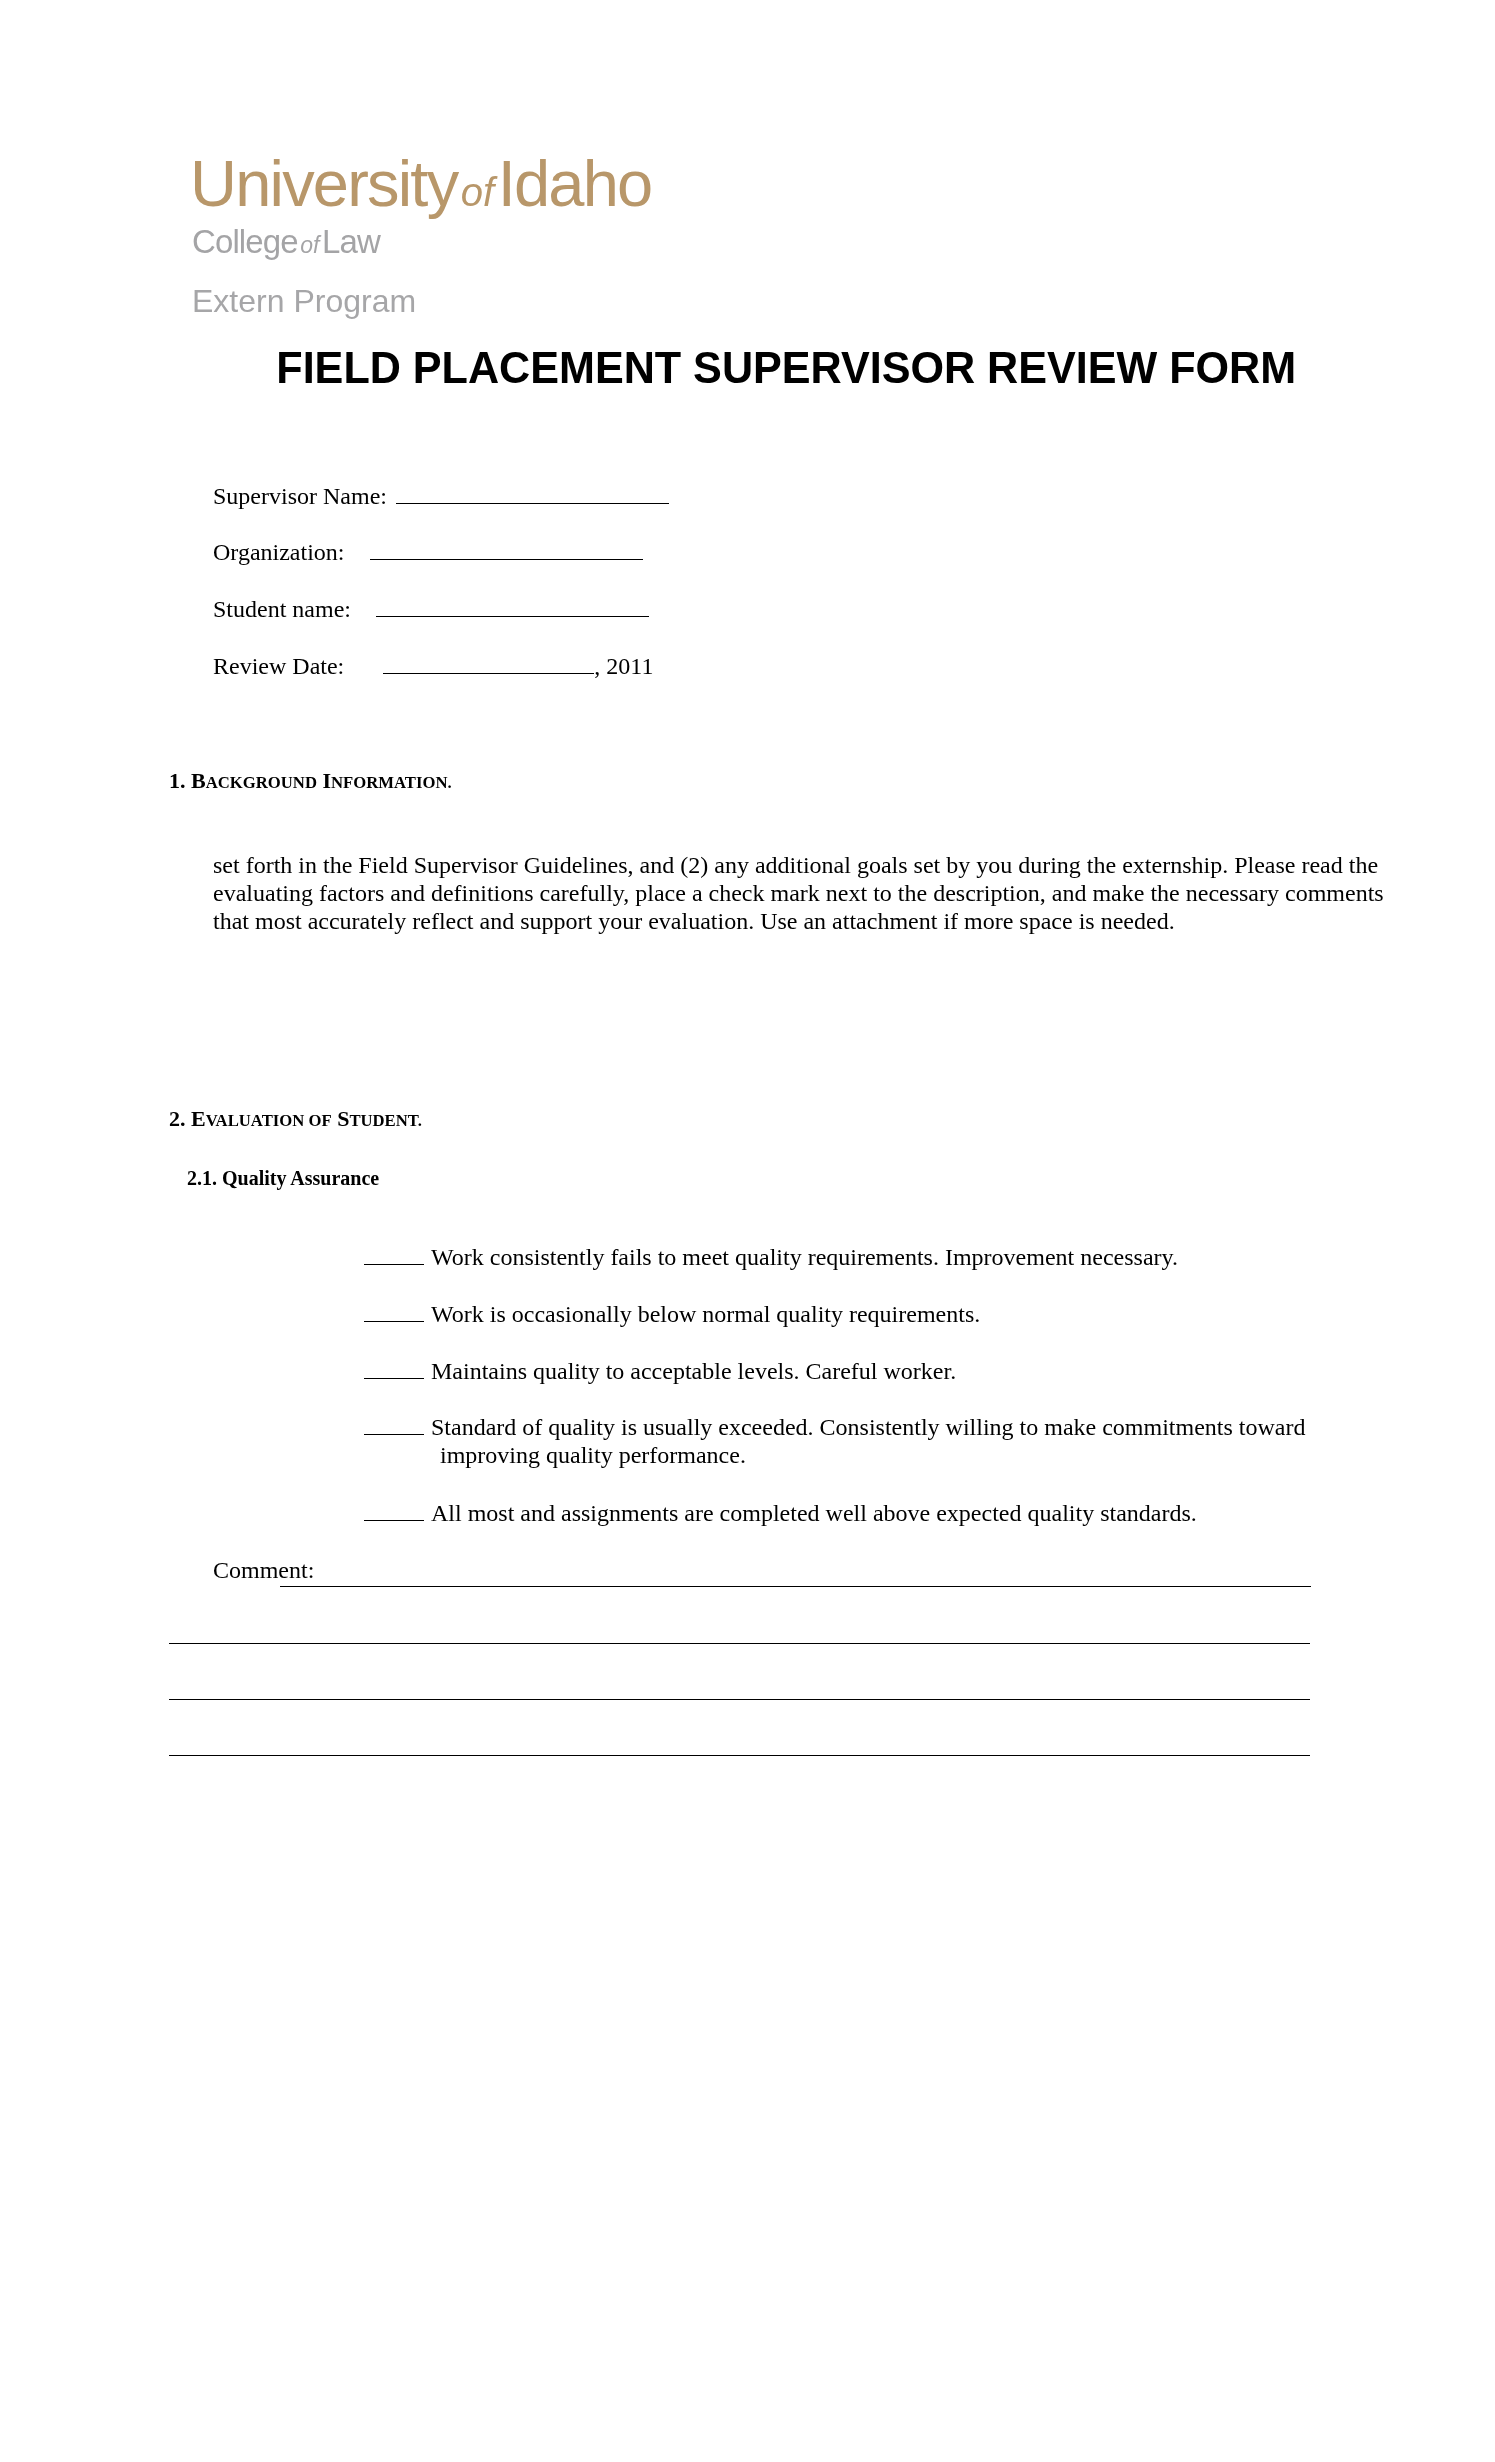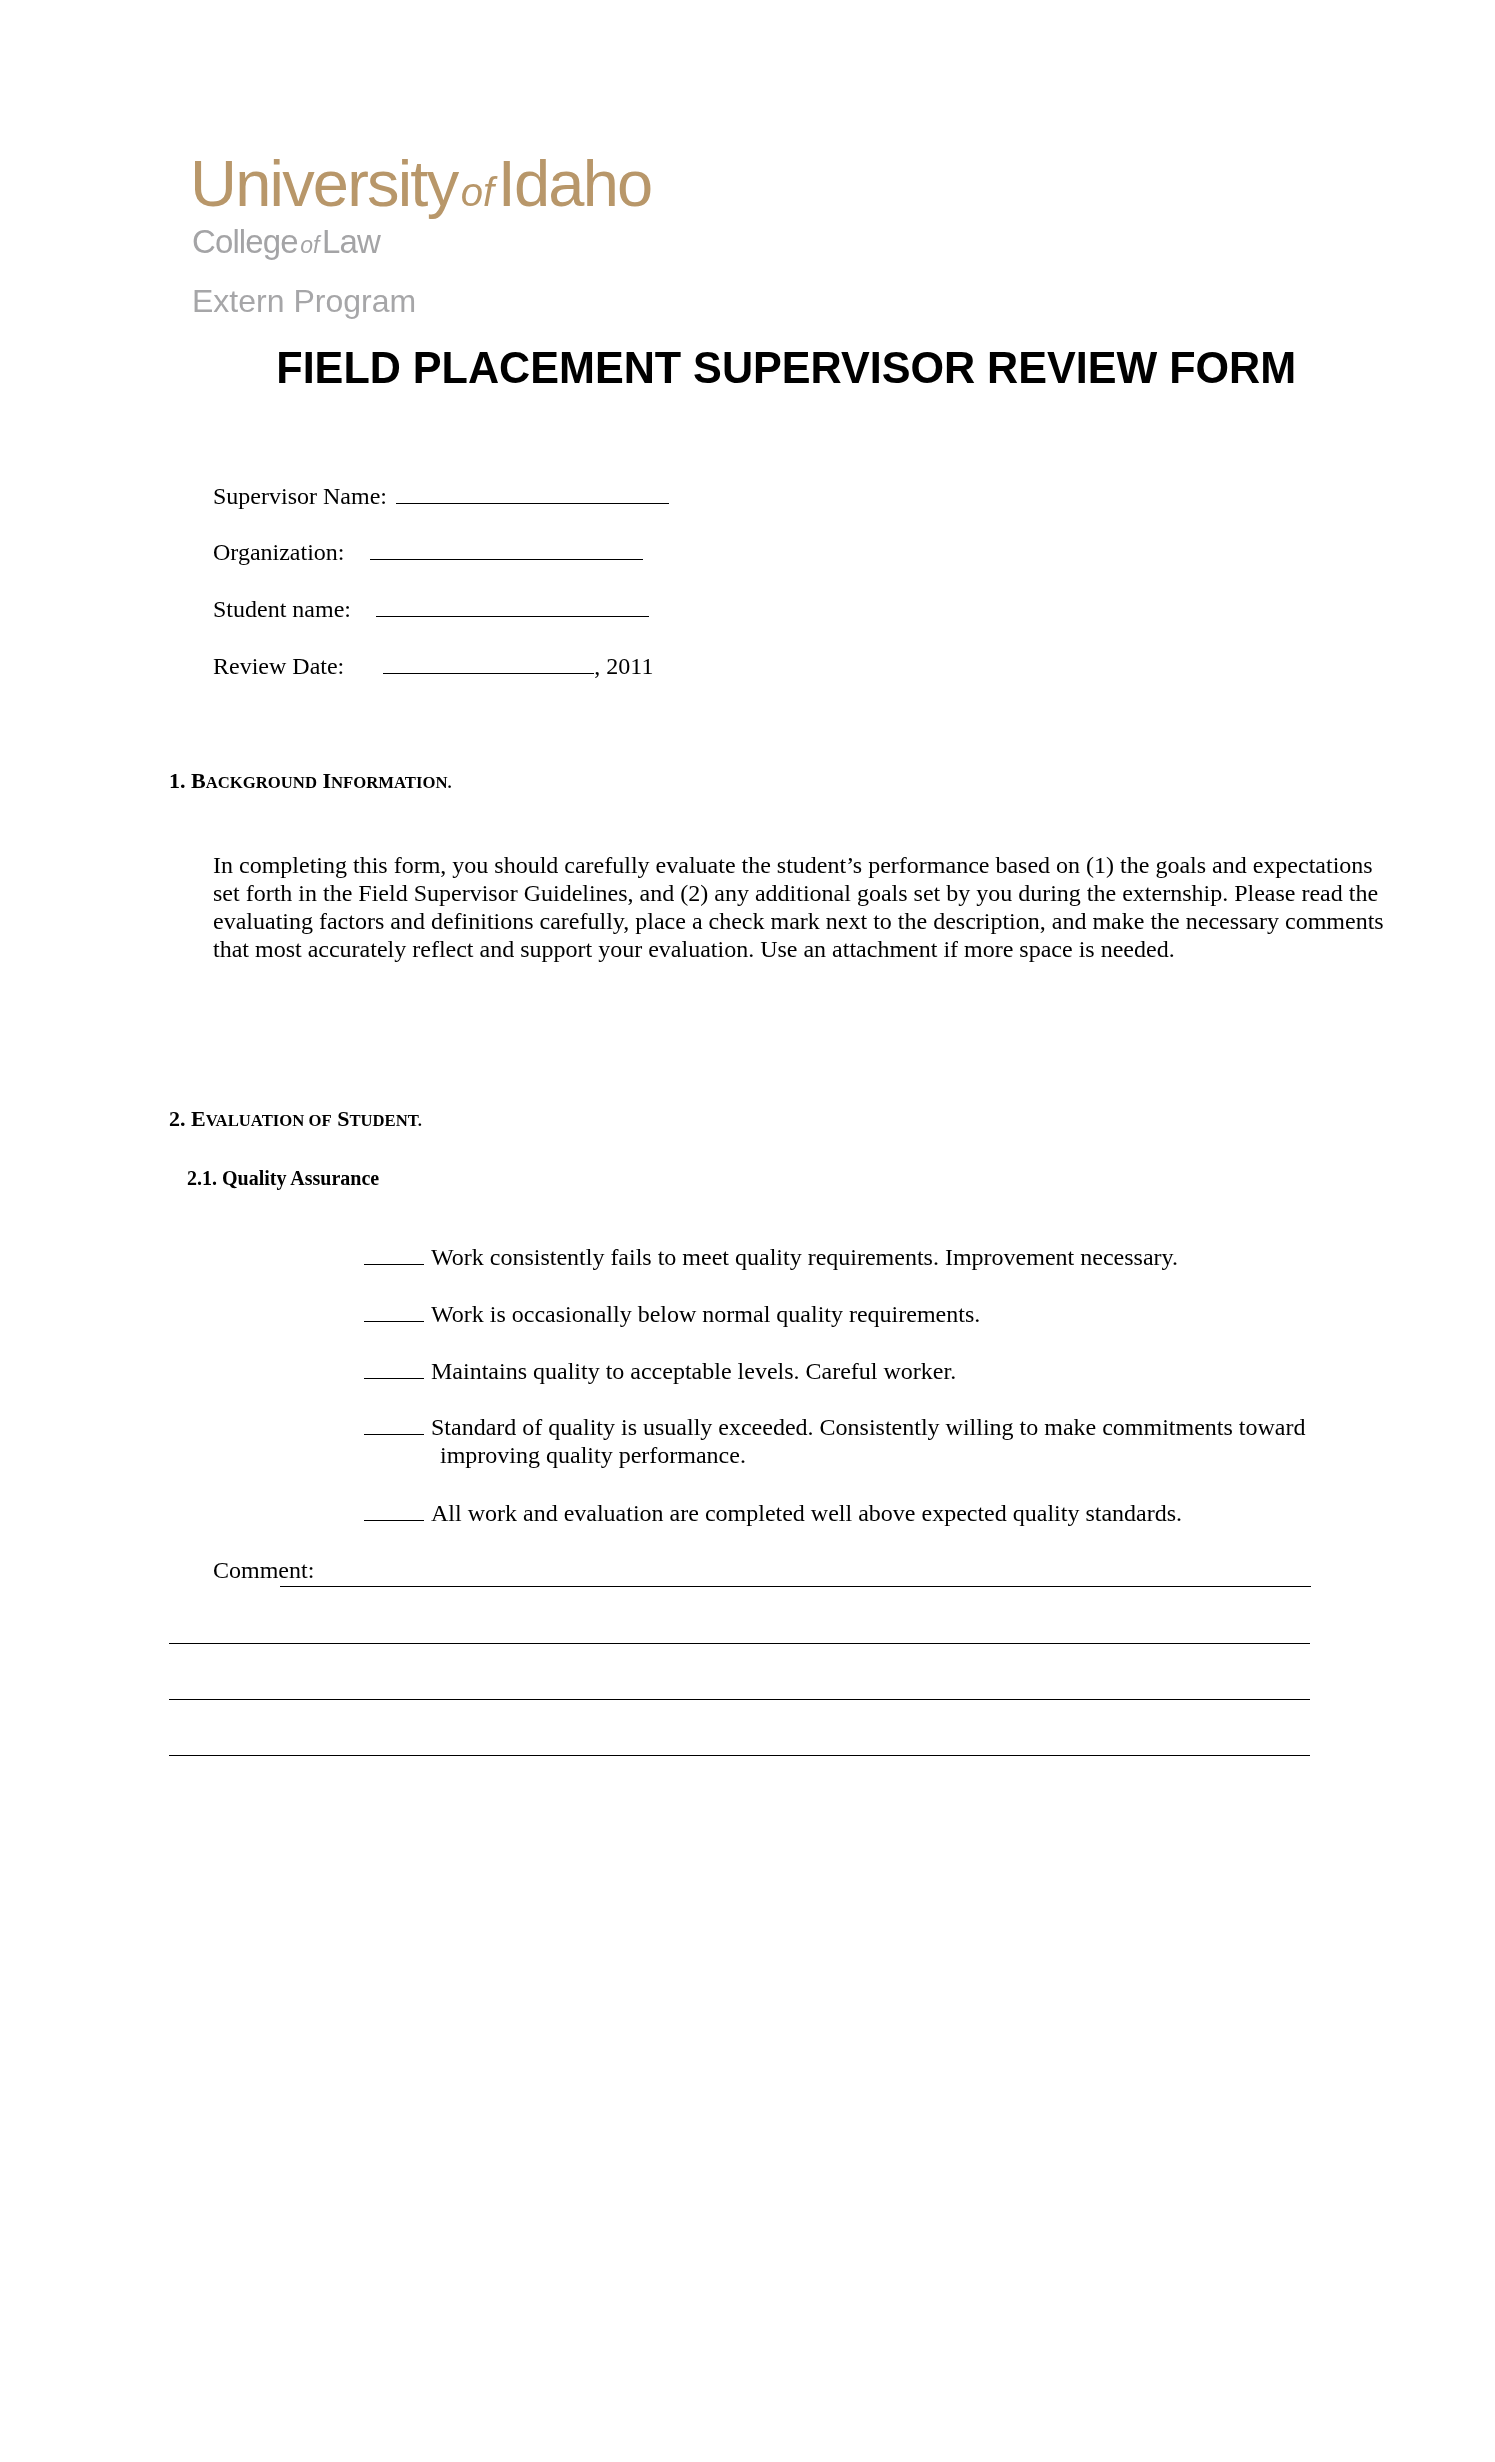--- a/index.html
+++ b/index.html
@@ -63,21 +63,20 @@
   <span class="blank" style="width:211px; margin-left:33px;"></span><span>, 2011</span>
 </div>
 
 <div class="abs serif heading" style="left:169px; top:770px;">
   <span>1.</span>
   <span>B</span><span class="sc">ACKGROUND</span>
   <span>I</span><span class="sc">NFORMATION.</span>
 </div>
 
 <div class="abs serif txt para">
-  <span class="line">In completing this form, you should carefully evaluate the student’s performance based on (1) the goals and expectations</span>
   <span class="line">set forth in the Field Supervisor Guidelines, and (2) any additional goals set by you during the externship.   Please read the</span>
   <span class="line">evaluating factors and definitions carefully, place a check mark next to the description, and make the necessary comments</span>
   <span class="line">that most accurately reflect and support your evaluation.   Use an attachment if more space is needed.</span>
 </div>
 
 <div class="abs serif heading" style="left:169px; top:1108px;">
   <span>2.</span>
   <span>E</span><span class="sc">VALUATION OF</span>
   <span>S</span><span class="sc">TUDENT.</span>
 </div>
@@ -91,21 +90,21 @@
   <span class="check-blank"></span><span>Work is occasionally below normal quality requirements.</span>
 </div>
 <div class="abs serif txt check-item" style="top:1357px;">
   <span class="check-blank"></span><span>Maintains quality to acceptable levels.   Careful worker.</span>
 </div>
 <div class="abs serif txt check-item" style="top:1413px;">
   <span class="check-blank"></span><span>Standard of quality is usually exceeded. Consistently willing to make commitments toward</span>
   <span class="cont">improving quality performance.</span>
 </div>
 <div class="abs serif txt check-item" style="top:1499px;">
-  <span class="check-blank"></span><span>All work and evaluation are completed well above expected quality standards.</span>
+  <span class="check-blank"></span><span>All most and assignments are completed well above expected quality standards.</span>
 </div>
 
 <div class="abs serif txt" style="left:169px; top:1556px;">Comment:</div>
 <div class="rule" style="left:280px; width:1031px; top:1586px;"></div>
 <div class="rule" style="top:1643px;"></div>
 <div class="rule" style="top:1699px;"></div>
 <div class="rule" style="top:1755px;"></div>
 
 
 </body></html>

